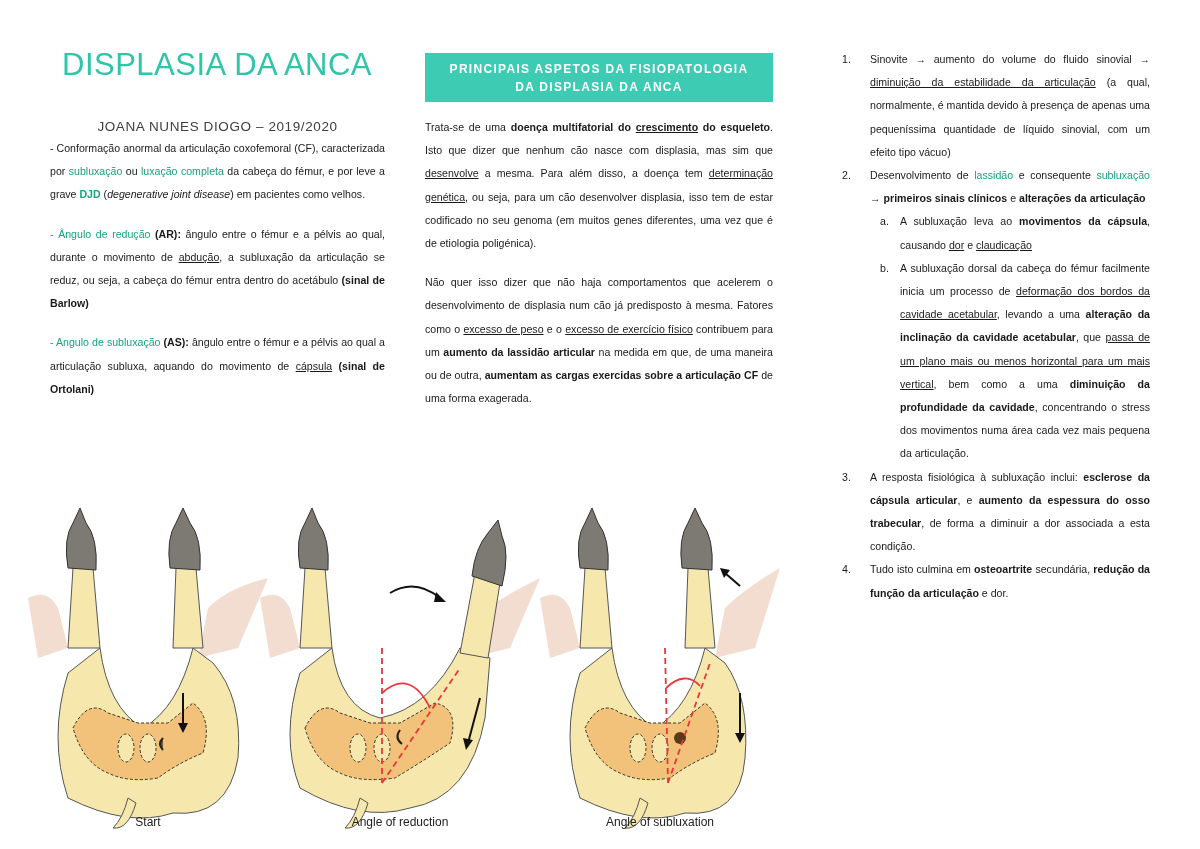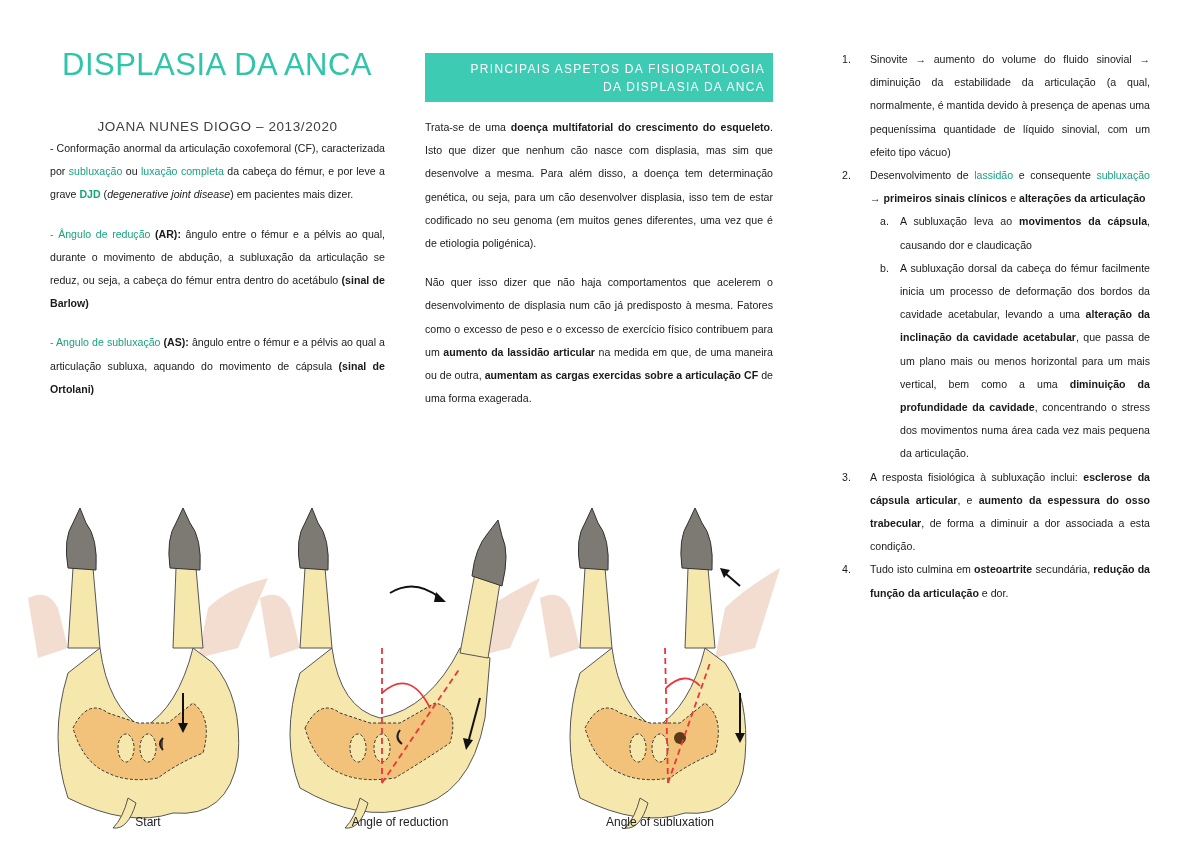--- a/index.html
+++ b/index.html
@@ -8,48 +8,48 @@
 
   .col { position: absolute; font-size: 10.6px; line-height: 23.2px; text-align: justify; }
   .col p { margin-bottom: 16px; }
 
   #col-left { left: 50px; top: 45px; width: 335px; }
   #col-mid { left: 425px; top: 53px; width: 348px; }
   #col-right { left: 842px; top: 48px; width: 308px; }
 
   .title { font-size: 31px; color: #2ec5a8; letter-spacing: 0.5px; line-height: 40px; text-align: left; margin-left: 12px; font-weight: normal; }
   .author { text-align: center; font-size: 13.5px; color: #404040; letter-spacing: 0.6px; margin-top: 32px; line-height: 20px; }
-  .section-bar { background: #3ecbb4; color: #ffffff; font-weight: normal; letter-spacing: 1.3px; font-size: 12px; padding: 6px 8px; margin-top: 14px; margin-bottom: 10px; line-height: 16px; text-align: right; }
+  .section-bar { background: #3ecbb4; color: #ffffff; font-weight: bold; letter-spacing: 1.3px; font-size: 12px; padding: 6px 8px; margin-top: 14px; margin-bottom: 10px; line-height: 16px; text-align: center; }
   .section-bar.two { line-height: 18px; padding: 7px 8px 6px 8px; margin-top: 0; margin-bottom: 14px; }
 
   .g { color: #17a37f; }
   .gb { color: #17a37f; font-weight: bold; }
   .b { font-weight: bold; }
-  .u { }
+  .u { text-decoration: underline; }
   .i { font-style: italic; }
 
   ol.main { list-style: none; }
   ol.main > li { position: relative; padding-left: 28px; }
   ol.main > li > .num { position: absolute; left: 0; top: 0; }
   ol.sub { list-style: none; margin-left: 0; }
   ol.sub > li { position: relative; padding-left: 26px; margin-left: 4px; }
   ol.sub > li > .num { position: absolute; left: 6px; top: 0; }
 
   #figure { position: absolute; left: 28px; top: 498px; width: 760px; height: 345px; }
   .panel { position: absolute; top: 0; height: 345px; }
   .caption { position: absolute; bottom: 14px; left: 0; width: 100%; text-align: center; font-size: 12px; color: #222; }
 </style>
 </head>
 <body>
 
 <div id="col-left" class="col">
   <h1 class="title">DISPLASIA DA ANCA</h1>
-  <div class="author">JOANA NUNES DIOGO – 2013/2020</div>
+  <div class="author">JOANA NUNES DIOGO – 2019/2020</div>
 
-  <p><span>- Conformação anormal da articulação coxofemoral (CF), caracterizada por </span><span class="gb" style="font-weight:normal">subluxação</span><span> ou </span><span class="g">luxação completa</span><span> da cabeça do fémur, e por leve a grave </span><span class="gb">DJD</span><span> (</span><span class="i">degenerative joint disease</span><span>) em pacientes mais dizer.</span></p>
+  <p><span>- Conformação anormal da articulação coxofemoral (CF), caracterizada por </span><span class="gb" style="font-weight:normal">subluxação</span><span> ou </span><span class="g">luxação completa</span><span> da cabeça do fémur, e por leve a grave </span><span class="gb">DJD</span><span> (</span><span class="i">degenerative joint disease</span><span>) em pacientes como velhos.</span></p>
 
   <p><span class="g">- </span><span class="g">Ângulo de redução</span><span class="b"> (AR):</span><span> ângulo entre o fémur e a pélvis ao qual, durante o movimento de </span><span class="u">abdução</span><span>, a subluxação da articulação se reduz, ou seja, a cabeça do fémur entra dentro do acetábulo </span><span class="b">(sinal de Barlow)</span></p>
 
   <p><span class="g">- </span><span class="g">Angulo de subluxação</span><span class="b"> (AS):</span><span> ângulo entre o fémur e a pélvis ao qual a articulação subluxa, aquando do movimento de </span><span class="u">cápsula</span><span> </span><span class="b">(sinal de Ortolani)</span></p>
 </div>
 
 <div id="col-mid" class="col">
   <div class="section-bar two">
     <div>PRINCIPAIS ASPETOS DA FISIOPATOLOGIA</div>
     <div>DA DISPLASIA DA ANCA</div>

